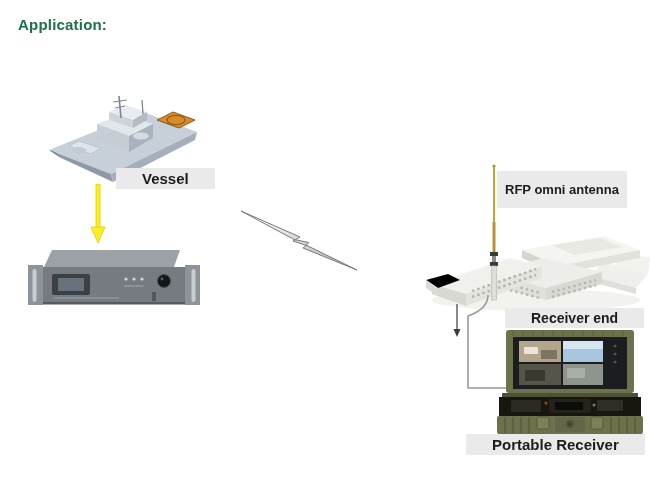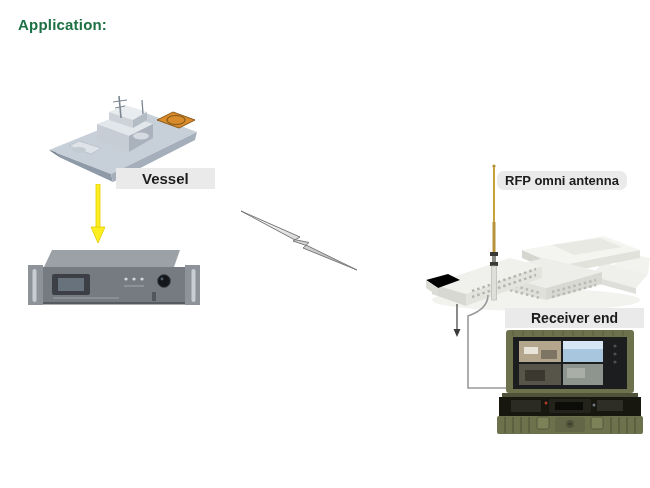--- a/index.html
+++ b/index.html
@@ -8,21 +8,21 @@
     font-family:"Liberation Sans","DejaVu Sans",sans-serif;overflow:hidden;
   }
   .abs{position:absolute;}
   .heading{
     font-size:15px;font-weight:bold;color:#1e7145;letter-spacing:0.2px;
   }
   .tag{
     background:#eaeaea;color:#1c1c1c;font-weight:600;font-size:14px;
     padding:2px 26px;white-space:nowrap;display:inline-block;
   }
-  .tag.small{font-size:13px;padding:2px 8px;border-radius:7px;}
+  .tag.small{font-size:13px;padding:11px 8px;}
   svg{display:block;}
 </style>
 </head>
 <body>
 
 <div id="stage">
 
   <div class="abs heading" style="left:18px;top:16px;">Application:</div>
 
   <svg class="abs" style="left:45px;top:90px;" width="155" height="94" viewBox="0 0 155 94">
@@ -212,14 +212,15 @@
         <line x1="138" y1="87" x2="138" y2="103"></line>
     </g>
 
     <rect x="40" y="87" width="12" height="12" rx="1.5" fill="#7d8158" stroke="#4e523a" stroke-width="0.8"></rect>
     <rect x="94" y="87" width="12" height="12" rx="1.5" fill="#7d8158" stroke="#4e523a" stroke-width="0.8"></rect>
     <rect x="58" y="87" width="30" height="15" rx="2" fill="#636747"></rect>
     <circle cx="73" cy="94" r="4" fill="#50543a"></circle>
     <circle cx="73" cy="94" r="1.6" fill="#3a3e2a"></circle>
   </svg>
 
+  <div class="abs tag" style="left:466px;top:434px;font-size:15px;">Portable Receiver</div>
 
 </div>
 
 </body></html>

